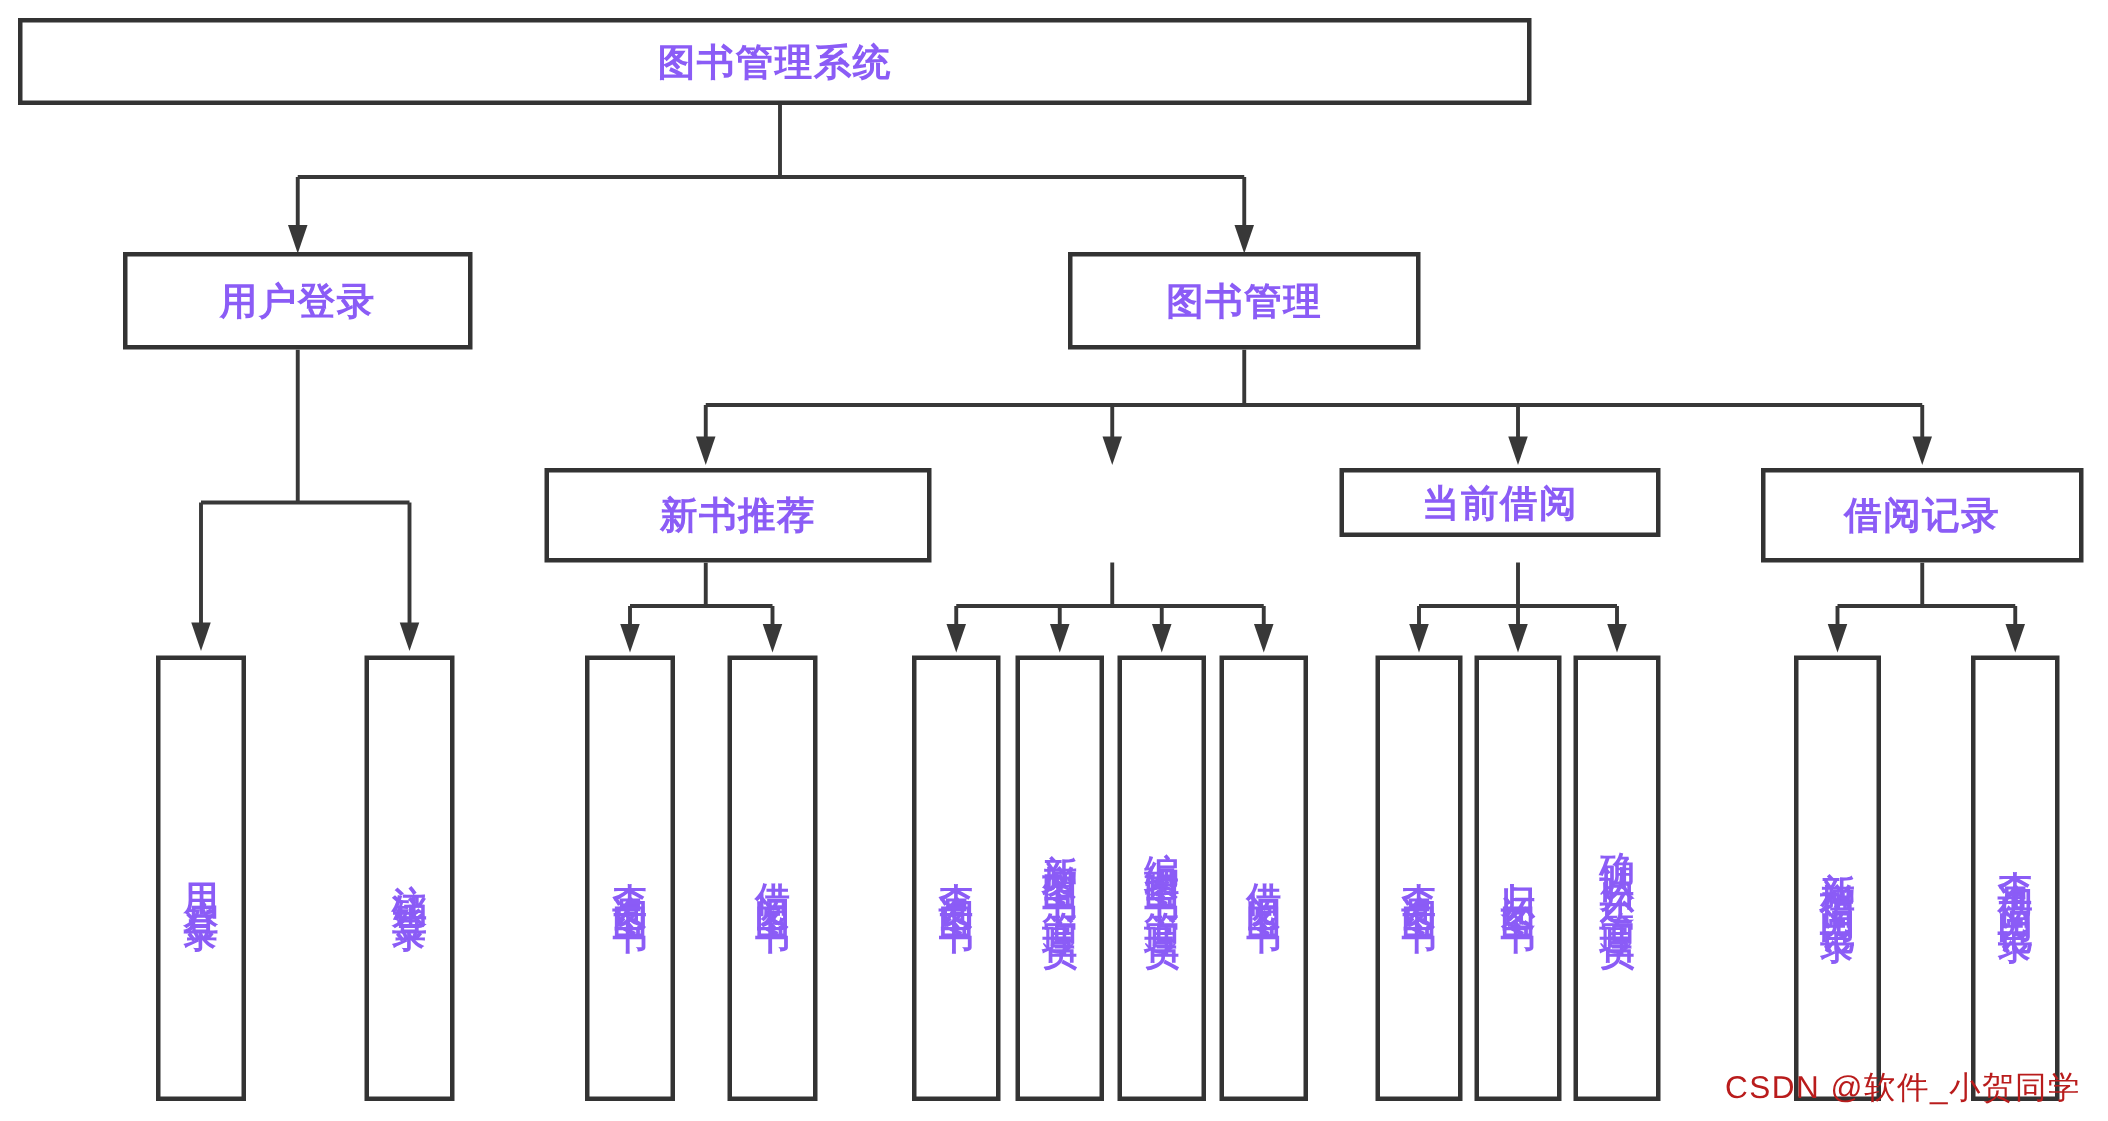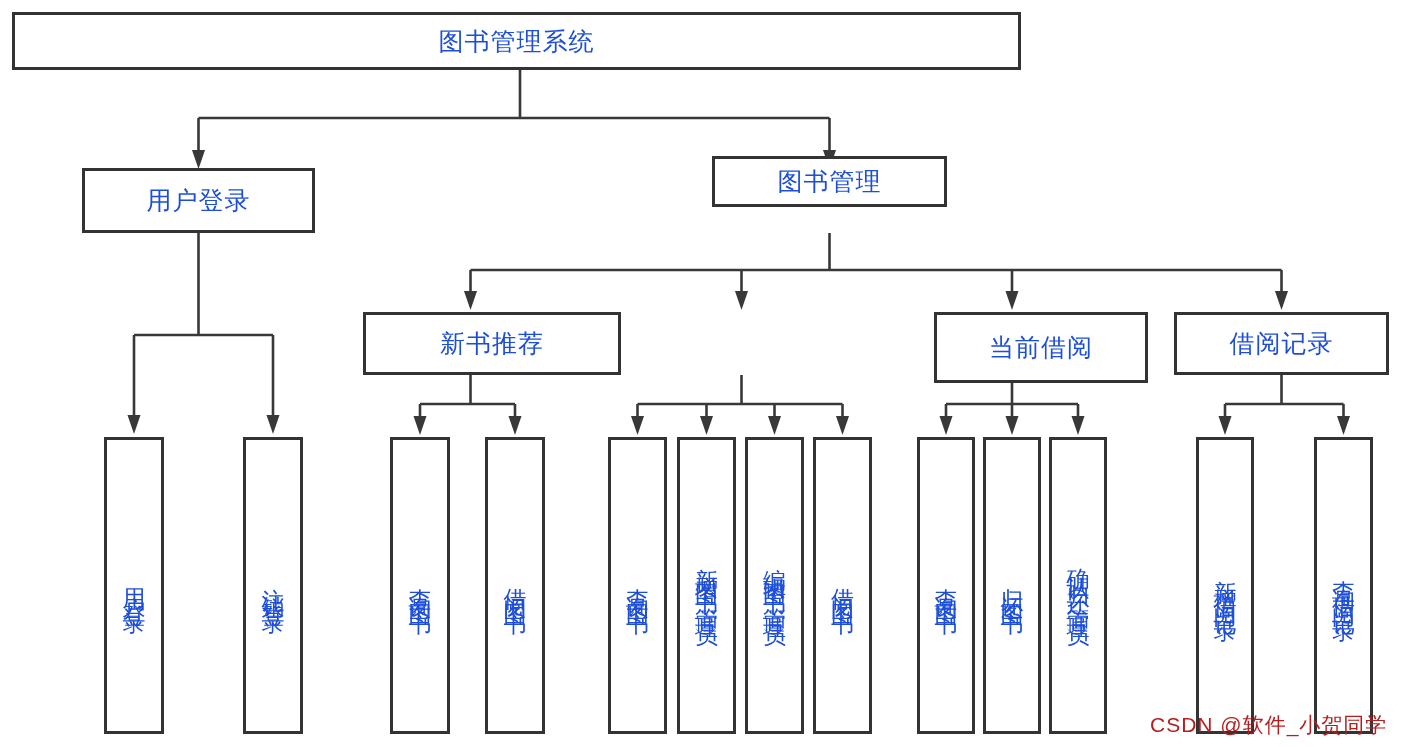--- a/index.html
+++ b/index.html
@@ -5,21 +5,22 @@
   html,body{margin:0;padding:0;background:#ffffff;}
   #canvas{
     position:relative;width:1405px;height:747px;background:#ffffff;overflow:hidden;
     font-family:"Liberation Sans","DejaVu Sans",sans-serif;
   }
   #wires{position:absolute;left:0;top:0;z-index:0;}
   .box{
     position:absolute;box-sizing:border-box;background:#ffffff;
     border:3px solid #333333;z-index:1;
     display:flex;align-items:center;justify-content:center;
-    color:#1d4ed8;
+    color:#8b5cf6;
+    font-weight:bold;
   }
   .box.h span{font-size:25px;letter-spacing:1px;white-space:nowrap;}
   .box.v span{
     writing-mode:vertical-rl;text-orientation:mixed;
     font-size:23px;letter-spacing:8px;line-height:1;
   }
   #watermark{
     position:absolute;left:1150px;top:711px;z-index:5;
     font-size:21px;color:#b91c1c;letter-spacing:1px;white-space:nowrap;
   }
@@ -84,28 +85,28 @@
       <polygon points="1337,416 1350,416 1343.5,435" fill="#383838"></polygon>
     </svg>
 
   <div class="box h" style="left:12px;top:12px;width:1009px;height:58px">
     <span>图书管理系统</span>
   </div>
 
   <div class="box h" style="left:82px;top:168px;width:233px;height:65px">
     <span>用户登录</span>
   </div>
-  <div class="box h" style="left:712px;top:156px;width:235px;height:51px">
+  <div class="box h" style="left:712px;top:168px;width:235px;height:65px">
     <span>图书管理</span>
   </div>
 
   <div class="box h" style="left:363px;top:312px;width:258px;height:63px">
     <span>新书推荐</span>
   </div>
-  <div class="box h" style="left:934px;top:312px;width:214px;height:71px">
+  <div class="box h" style="left:893px;top:312px;width:214px;height:46px">
     <span>当前借阅</span>
   </div>
   <div class="box h" style="left:1174px;top:312px;width:215px;height:63px">
     <span>借阅记录</span>
   </div>
 
   <div class="box v" style="left:104px;top:437px;width:60px;height:297px">
     <span>用户登录</span>
   </div>
   <div class="box v" style="left:243px;top:437px;width:60px;height:297px">

